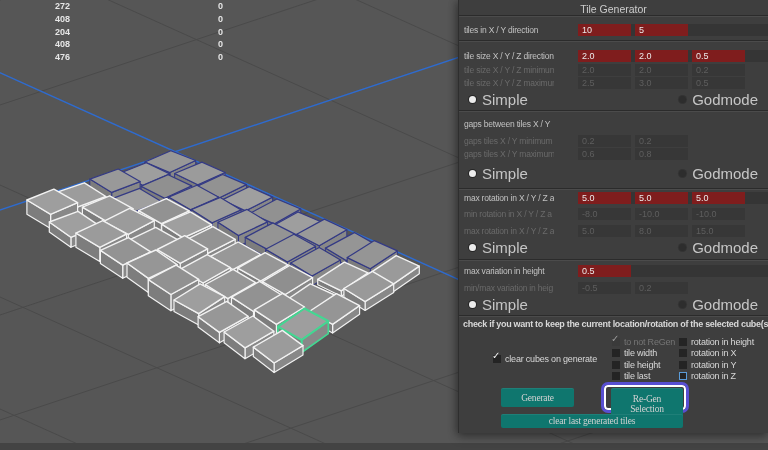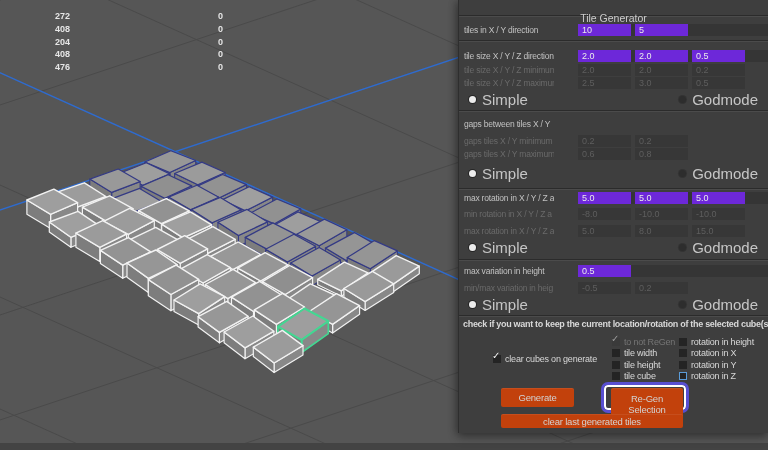--- a/index.html
+++ b/index.html
@@ -2,38 +2,38 @@
 <html><head>
 <meta charset="utf-8">
 <style>
   html,body{margin:0;padding:0;background:#2b2b2b;}
   *{box-sizing:border-box;}
   .stage{position:relative;width:768px;height:450px;overflow:hidden;
          font-family:"Liberation Sans",sans-serif;background:#565656;
          user-select:none;cursor:default;}
   
   svg.vp{position:absolute;left:0;top:0;}
-  .hud{position:absolute;left:55px;top:11px;color:#e6e6e6;font-size:9px;font-weight:bold;}
+  .hud{position:absolute;left:55px;top:1px;color:#e6e6e6;font-size:9px;font-weight:bold;}
   .hud-row{position:relative;height:12.8px;width:200px;}
   .hud-row .c1{position:absolute;left:0;}
   .hud-row .c2{position:absolute;left:163px;}
   
   .panel{position:absolute;left:458px;top:0;width:310px;height:433px;
          background:#3e3e3e;border-left:1px solid #2e2e2e;
          box-shadow:0 4px 9px rgba(0,0,0,.35), -3px 0 7px rgba(0,0,0,.18);
          color:#c2c2c2;font-size:8.5px;letter-spacing:-0.2px;}
-  .p-title{text-align:center;padding-top:12px;height:13px;font-size:10.5px;color:#cccccc;letter-spacing:0;}
+  .p-title{text-align:center;padding-top:3px;height:13px;font-size:10.5px;color:#cccccc;letter-spacing:0;}
   .sep{height:2px;border-top:1px solid #2b2b2b;border-bottom:1px solid rgba(255,255,255,0.07);}
   .frow{display:flex;align-items:center;height:14px;gap:24px;}
   .frow .lbl{width:95px;padding-left:5px;white-space:nowrap;overflow:hidden;color:#c2c2c2;}
   .frow.dim{height:12px;}
   .frow.dim .lbl{color:#6a6a6a;}
   .strip{display:flex;gap:4px;width:190px;height:12px;background:#353535;align-items:center;}
   .vals{display:flex;gap:4px;align-items:center;}
-  .val{width:53px;height:12px;background:#6d28d9;color:#ebebeb;
+  .val{width:53px;height:12px;background:#7f1d1d;color:#ebebeb;
        font-size:9px;line-height:12px;padding-left:4px;letter-spacing:0;}
   .dim .val{background:#373737;color:#5e5e5e;}
   .radiorow{display:flex;align-items:center;height:13px;padding:0 10px;font-size:15px;letter-spacing:0;color:#c6c6c6;}
   .dot{width:7px;height:7px;border-radius:50%;margin-right:6px;}
   .dot.on{background:#ececec;box-shadow:0 0 0 1px #262626;}
   .dot.off{background:#2d2d2d;box-shadow:0 0 0 1px #333333;}
   .rspacer{margin-left:auto;}
   .note{padding-left:4px;font-size:9px;letter-spacing:-0.3px;color:#d8d8d8;font-weight:bold;height:11px;white-space:nowrap;overflow:hidden;}
   .foot-grid{display:flex;padding-left:34px;margin-top:6px;height:46px;}
   .clearcubes{width:119px;display:flex;align-items:center;margin-top:17px;height:11px;}
@@ -41,22 +41,22 @@
   .chkcol.c1{width:67px;}
   .chkrow{display:flex;align-items:center;height:11.5px;}
   .cb{width:8px;height:8px;background:#242424;margin-right:4px;position:relative;flex:0 0 auto;}
   .cb .tick{position:absolute;left:-1px;top:-4px;font-size:10px;color:#f2f2f2;line-height:10px;}
   .cb.dis{background:#3a3a3a;}
   .cb.dis .tick{color:#9a9a9a;}
   .cb.focus{border:1px solid #5a9bd8;background:#242424;}
   .chlbl{font-size:9px;letter-spacing:-0.2px;color:#d8d8d8;white-space:nowrap;}
   .chlbl.dis{color:#757575;}
   .footer-btns{position:relative;height:50px;margin-top:0;}
-  .btn{position:absolute;background:#c2410c;color:#d2d2d2;border:none;border-radius:2px;
-       font-family:Liberation Sans, sans-serif;font-size:9.5px;letter-spacing:-0.2px;
+  .btn{position:absolute;background:#0f766e;color:#d2d2d2;border:none;border-radius:2px;
+       font-family:Liberation Serif, serif;font-size:9.5px;letter-spacing:-0.2px;
        box-shadow:inset 0 1px 0 rgba(255,255,255,0.07);}
   #btn-generate{left:42px;top:6px;width:73px;height:19px;}
   #btn-regen{left:152px;top:6px;width:72px;height:32px;}
   #btn-clearlast{left:42px;top:32px;width:182px;height:14px;}
   .hl{position:absolute;left:142px;top:0px;width:88px;height:31px;
       border:3px solid #584fd1;border-radius:7px;
       box-shadow:inset 0 0 0 2px #ffffff;pointer-events:none;}
 </style>
 </head>
 <body>
@@ -402,21 +402,21 @@
         <div class="chkrow">
           <span class="cb"></span>
           <span class="chlbl">tile width</span>
         </div>
         <div class="chkrow">
           <span class="cb"></span>
           <span class="chlbl">tile height</span>
         </div>
         <div class="chkrow">
           <span class="cb"></span>
-          <span class="chlbl">tile cube</span>
+          <span class="chlbl">tile last</span>
         </div>
       </div>
       <div class="chkcol">
         <div class="chkrow">
           <span class="cb"></span>
           <span class="chlbl">rotation in height</span>
         </div>
         <div class="chkrow">
           <span class="cb"></span>
           <span class="chlbl">rotation in X</span>

